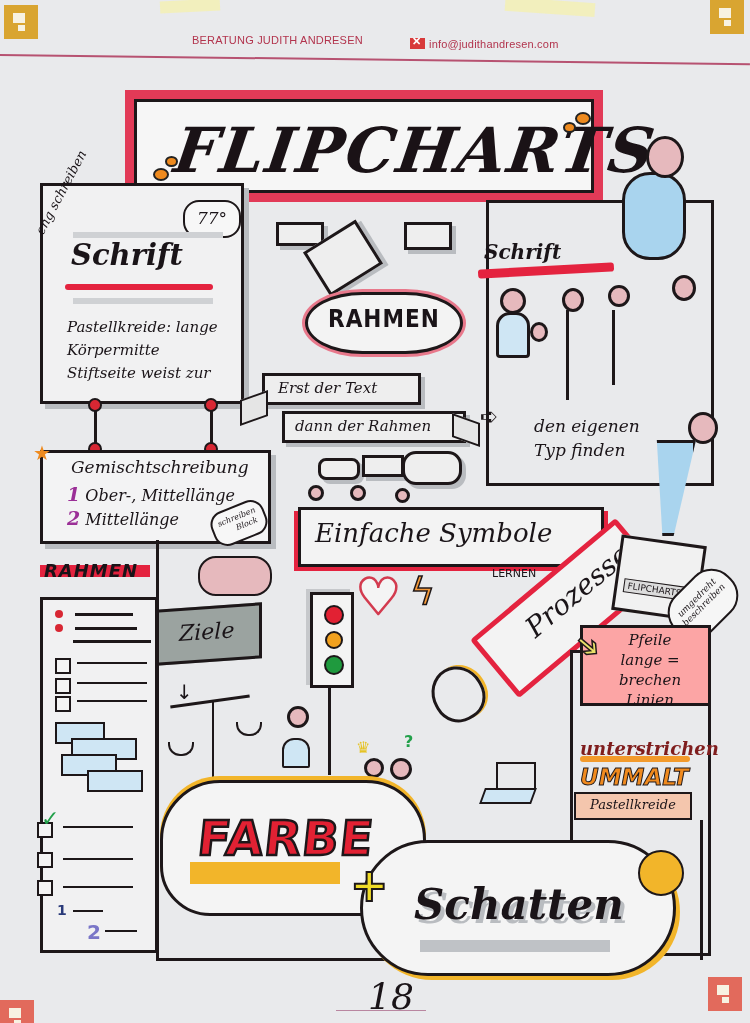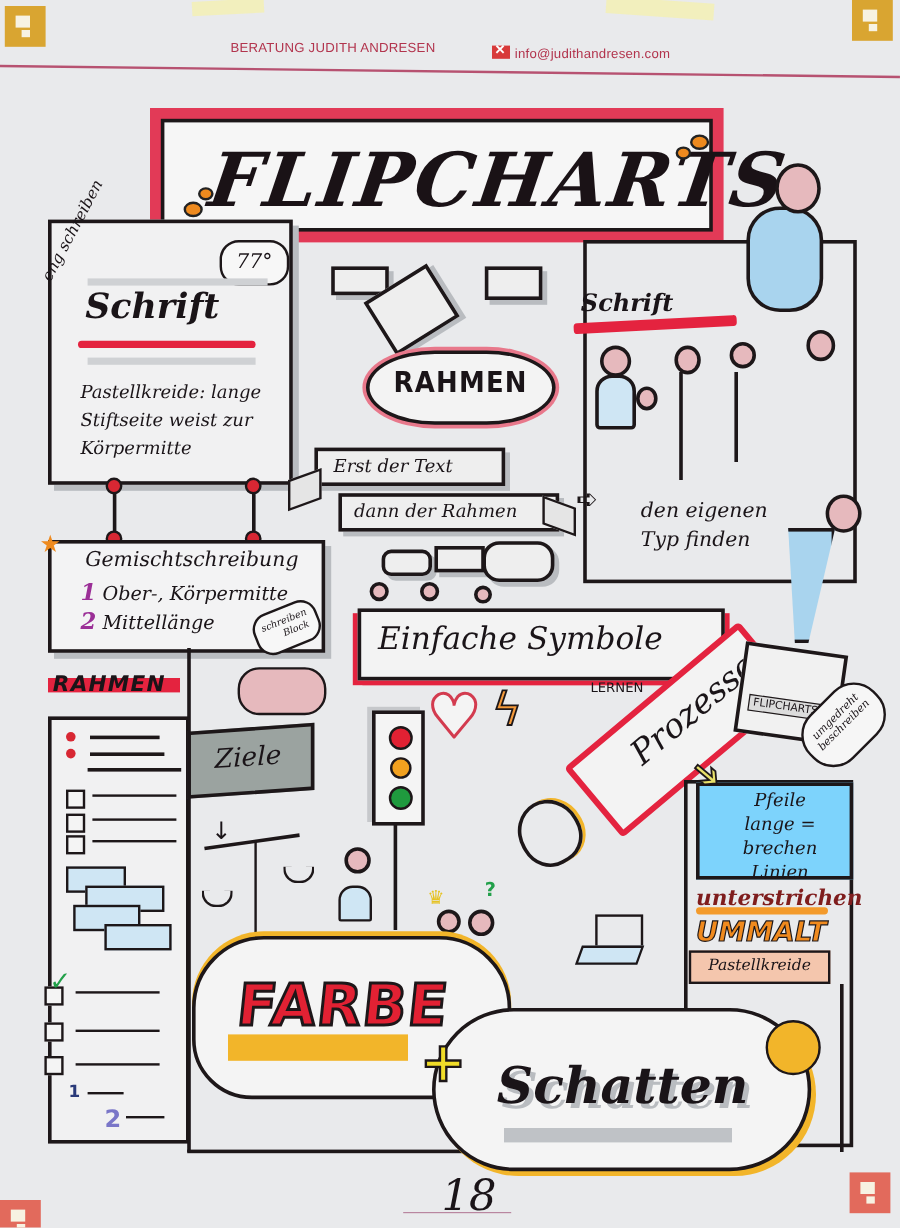--- a/index.html
+++ b/index.html
@@ -52,35 +52,35 @@
 
 <div class="box" style="left:40px;top:183px;width:198px;height:215px;background:#f1f1f2;">
   <div class="abs hand" style="left:-4px;top:40px;font-size:13px;transform:rotate(-62deg);transform-origin:left;white-space:nowrap;">eng schreiben</div>
   <div class="abs" style="left:140px;top:14px;width:54px;height:34px;border:2.5px solid #1d1719;border-radius:16px;background:#f7f7f7;text-align:center;line-height:32px;font-size:17px;"><span class="hand">77°</span></div>
   <div class="grey-shade" style="left:30px;top:46px;width:150px;"></div>
   <div class="abs hand" style="left:28px;top:52px;font-size:29px;font-weight:bold;">Schrift</div>
   <div class="red-under" style="left:22px;top:98px;width:148px;"></div>
   <div class="grey-shade" style="left:30px;top:112px;width:140px;"></div>
   <div class="abs hand" style="left:24px;top:130px;font-size:15px;line-height:23px;">
     <div>Pastellkreide: lange</div>
+    <div>Körpermitte</div>
     <div>Stiftseite weist zur</div>
-    <div>Körpermitte</div>
   </div>
 </div>
 <div class="line" style="left:94px;top:400px;width:3px;height:46px;"></div>
 <div class="line" style="left:210px;top:400px;width:3px;height:46px;"></div>
 <div class="dot" style="left:88px;top:398px;"></div>
 <div class="dot" style="left:204px;top:398px;"></div>
 <div class="dot" style="left:88px;top:442px;"></div>
 <div class="dot" style="left:204px;top:442px;"></div>
 
 <div class="box" style="left:40px;top:450px;width:225px;height:88px;">
   <div class="abs" style="left:-10px;top:-12px;color:#ee8a1e;font-size:20px;">★</div>
   <div class="abs hand" style="left:28px;top:4px;font-size:17px;">Gemischtschreibung</div>
-  <div class="abs hand" style="left:24px;top:30px;font-size:16px;"><b style="color:#9b2f97;font-size:19px;">1</b> <span>Ober-, Körpermitte</span></div>
+  <div class="abs hand" style="left:24px;top:30px;font-size:16px;"><b style="color:#9b2f97;font-size:19px;">1</b> <span>Ober-, Mittellänge</span></div>
   <div class="abs hand" style="left:24px;top:54px;font-size:16px;"><b style="color:#9b2f97;font-size:19px;">2</b> <span>Mittellänge</span></div>
   <div class="abs hand" style="left:168px;top:52px;width:52px;height:32px;border:2px solid #1d1719;border-radius:14px;background:#f7f7f7;font-size:8px;text-align:center;line-height:10px;transform:rotate(-22deg);">
       <div style="padding-top:5px;">schreiben</div>
       <div style="padding-left:14px;">Block</div>
     </div>
 </div>
 
 <div class="banner" style="left:276px;top:222px;width:42px;height:18px;"></div>
 <div class="banner" style="left:312px;top:232px;width:56px;height:46px;transform:rotate(-32deg);"></div>
 <div class="banner" style="left:404px;top:222px;width:42px;height:22px;"></div>
@@ -142,21 +142,21 @@
 
 <div class="abs" style="left:616px;top:540px;width:80px;height:70px;border:3px solid #1d1719;background:#f1f1f1;transform:rotate(8deg);">
   <div class="abs" style="left:6px;top:40px;font-size:9px;border:1.5px solid #1d1719;padding:1px 3px;background:#dcdcdc;">FLIPCHARTS</div>
 </div>
 <div class="abs hand" style="left:665px;top:578px;width:72px;height:48px;border:2.5px solid #1d1719;border-radius:24px;background:#f6f6f6;font-size:9px;text-align:center;transform:rotate(-45deg);">
   <div style="padding-top:10px;">umgedreht</div>
   <div>beschreiben</div>
 </div>
 
 <div class="abs" style="left:570px;top:650px;width:135px;height:300px;border:3px solid #1d1719;"></div>
-<div class="abs" style="left:580px;top:652px;width:125px;height:75px;background:#7dd3fc;border:3px solid #1d1719;">
+<div class="abs" style="left:580px;top:625px;width:125px;height:75px;background:#fca5a5;border:3px solid #1d1719;">
   <div class="abs hand" style="left:12px;top:2px;font-size:15px;line-height:20px;text-align:center;width:110px;">
     <div>Pfeile</div>
     <div>lange =</div>
     <div>brechen Linien</div>
   </div>
 </div>
 <div class="abs" style="left:576px;top:628px;font-size:30px;color:#e8e06a;-webkit-text-stroke:1.5px #1d1719;transform:rotate(40deg);">➔</div>
 <div class="abs hand" style="left:580px;top:738px;font-size:18px;font-weight:bold;color:#7f1d1d;">unterstrichen</div>
 <div class="abs" style="left:580px;top:756px;width:110px;height:6px;background:#f39a2b;border-radius:3px;"></div>
 <div class="abs" style="left:580px;top:764px;font-size:23px;font-weight:bold;color:#f08a1e;-webkit-text-stroke:1px #1d1719;font-style:italic;">UMMALT</div>

